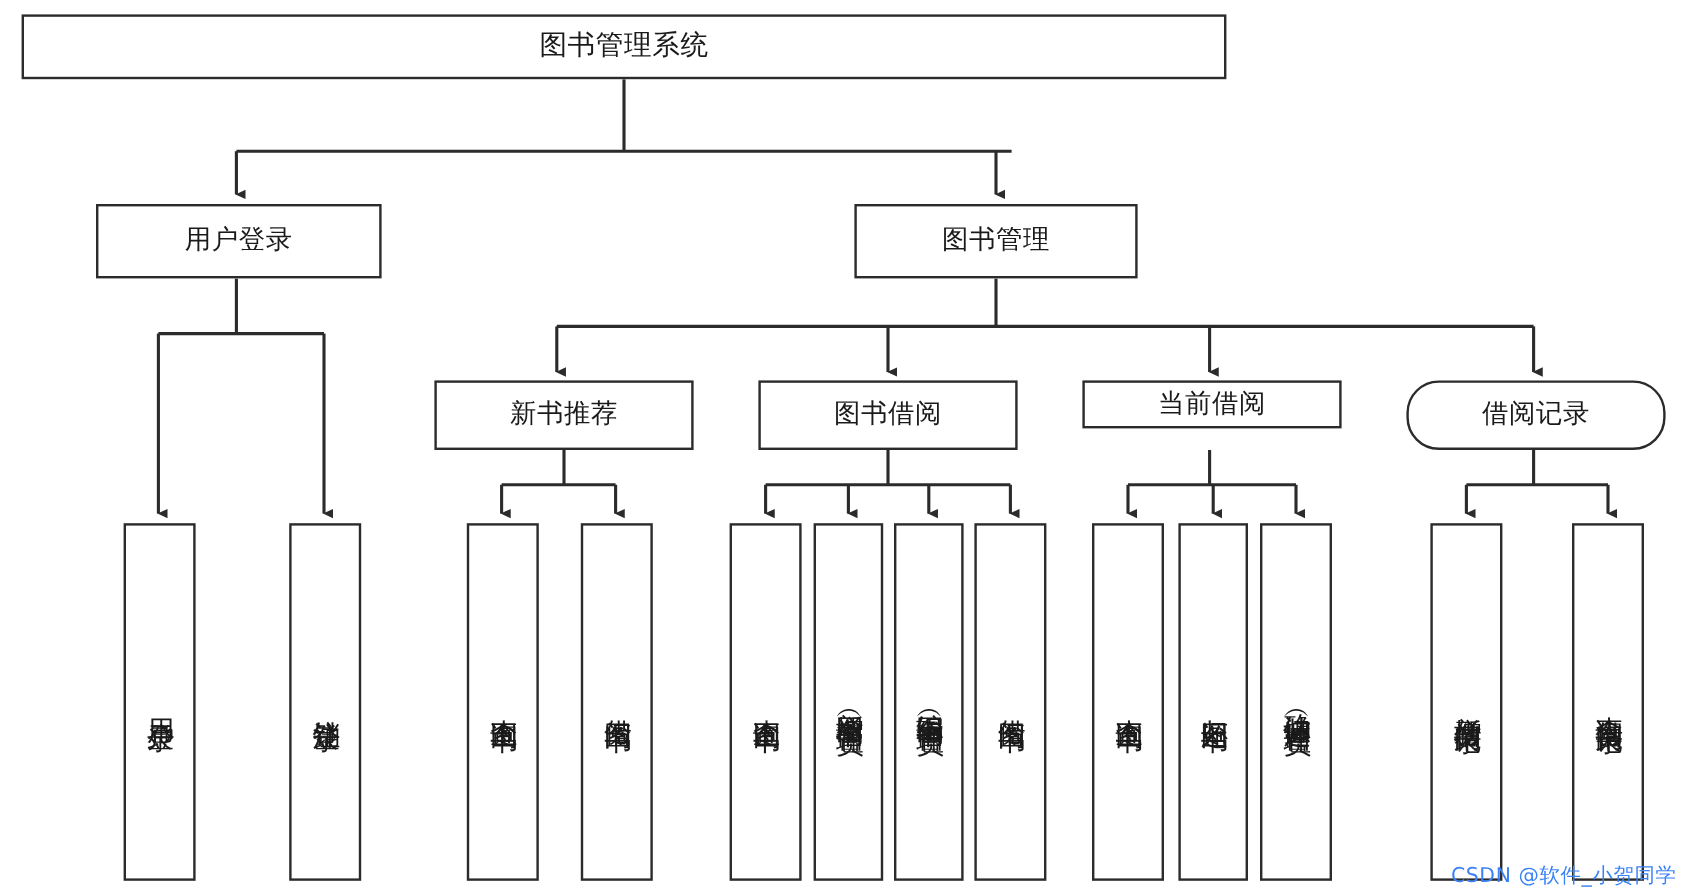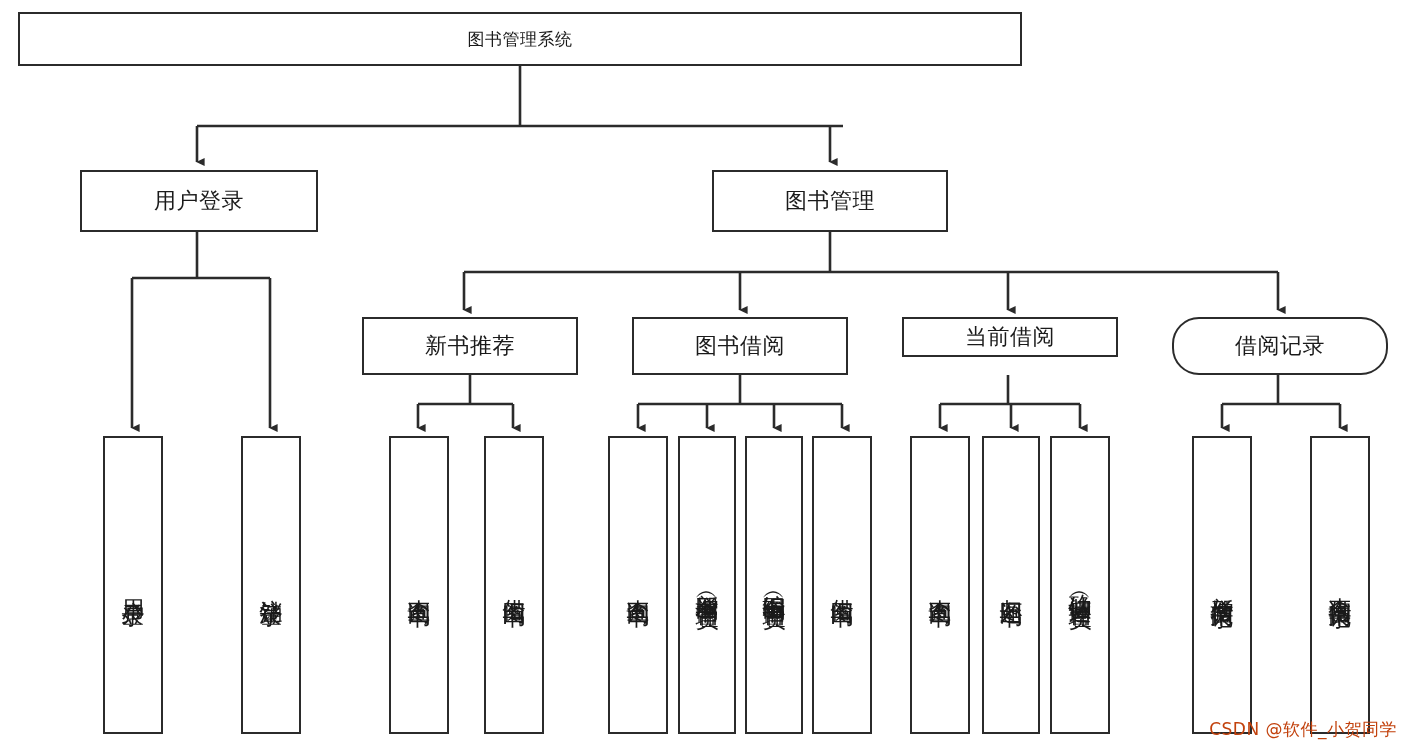--- a/index.html
+++ b/index.html
@@ -32,42 +32,42 @@
     align-items: center;
     justify-content: center;
     color: #1a1a1a;
   }
   .node.h {
     font-size: 22px;
     line-height: 1.2;
     letter-spacing: 0.5px;
   }
   .node.root {
-    font-size: 17px;
+    font-size: 23px;
   }
   .node.leaf {
     align-items: center;
     justify-content: center;
     padding: 4px 0;
   }
   .vtext {
     writing-mode: vertical-rl;
     text-orientation: upright;
     font-size: 23px;
     line-height: 1.18;
     letter-spacing: 2px;
     white-space: nowrap;
     color: #1a1a1a;
   }
   #watermark {
     position: absolute;
     right: 8px;
     bottom: 6px;
     font-size: 17px;
-    color: #c2410c;
+    color: #3b82f6;
     letter-spacing: 0.5px;
     white-space: nowrap;
   }
 </style>
 </head>
 <body>
 
 <div id="canvas">
 
   <svg id="wires" viewBox="0 0 1405 747" xmlns="http://www.w3.org/2000/svg">

